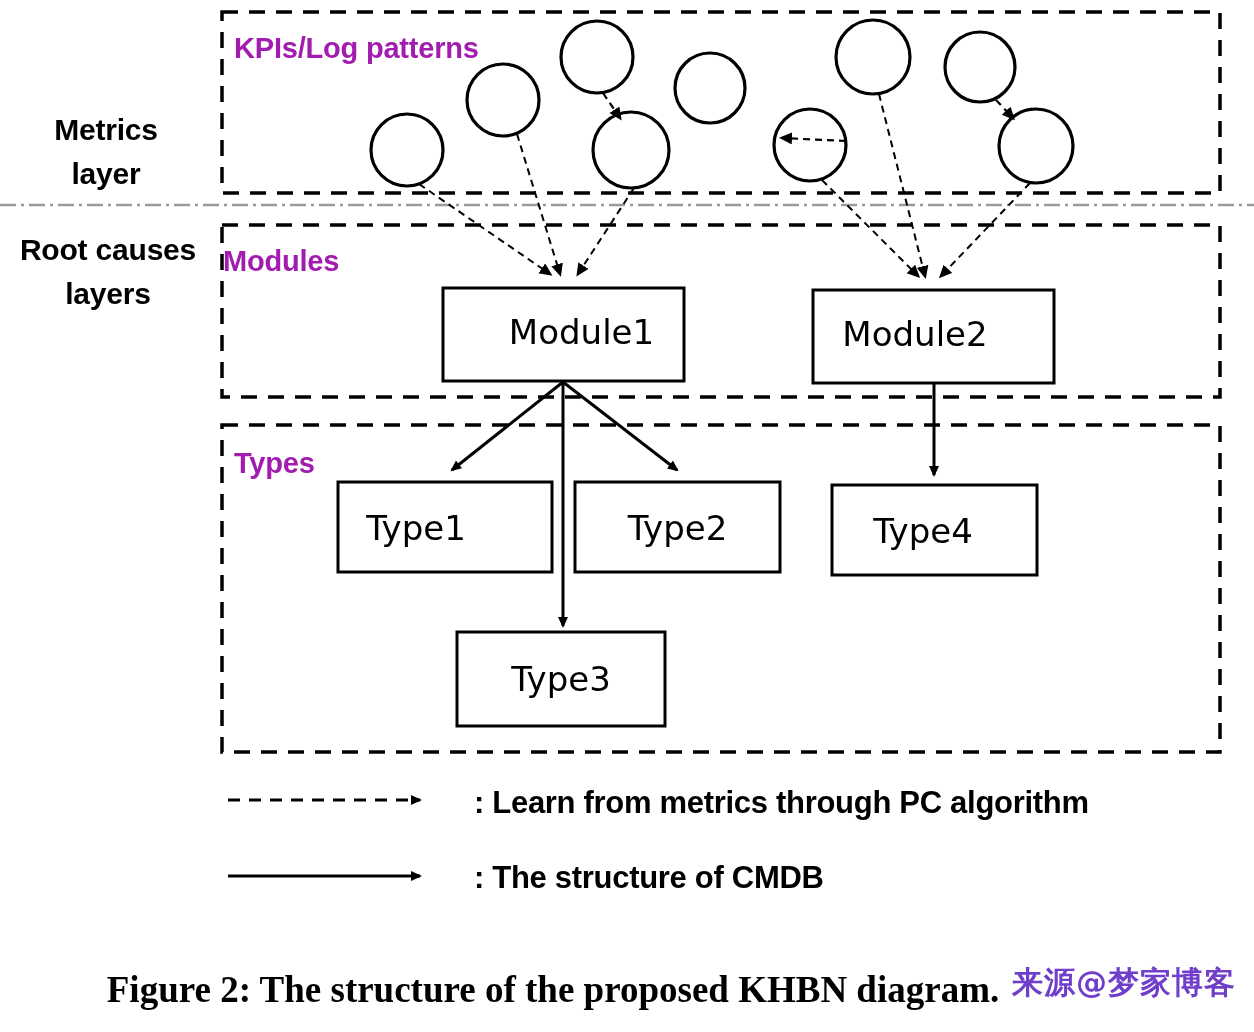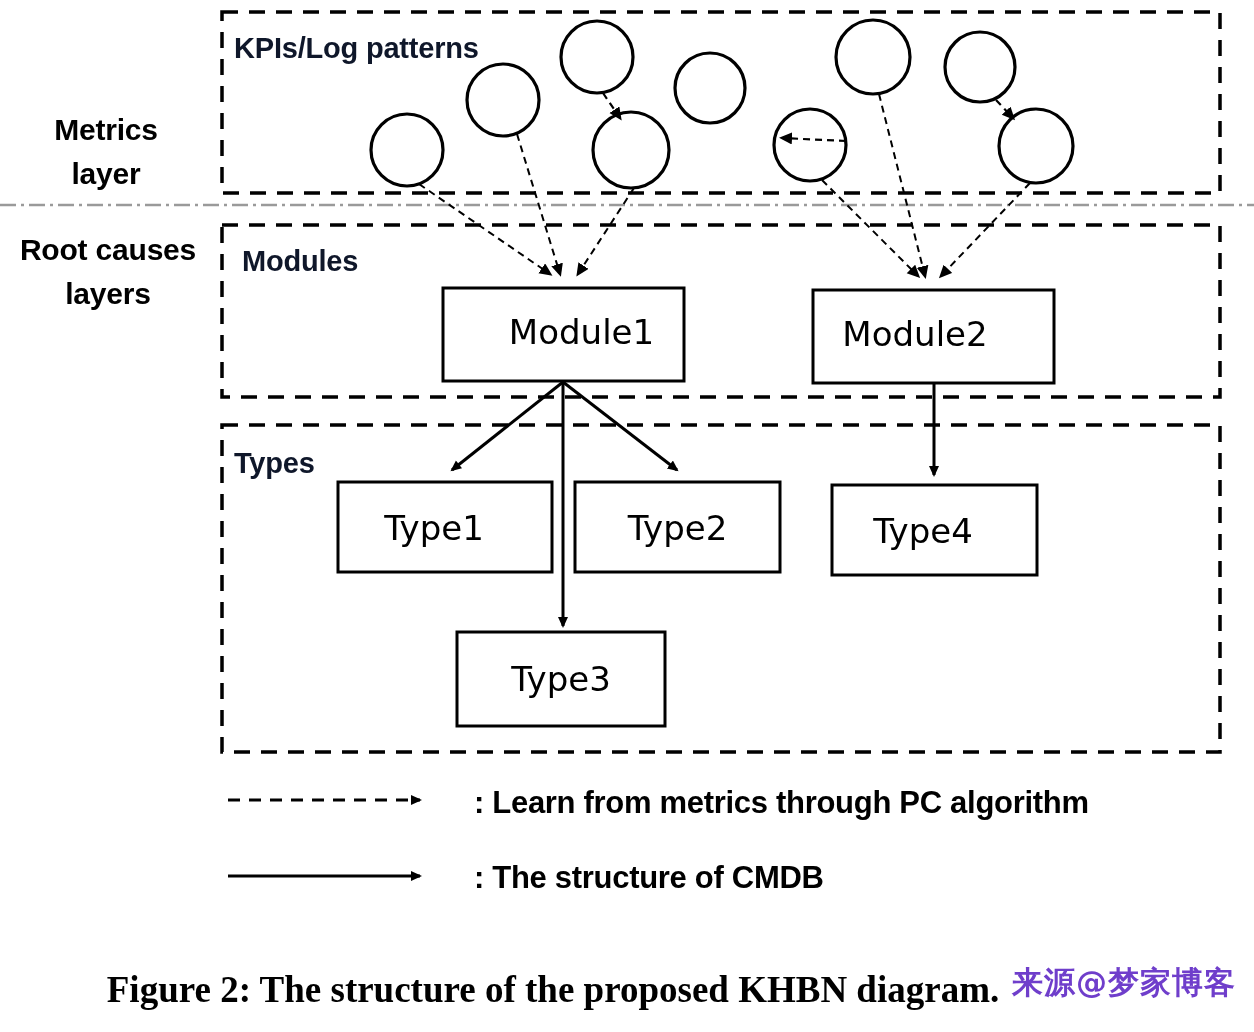--- a/index.html
+++ b/index.html
@@ -36,26 +36,26 @@
     text-align: center;
     letter-spacing: -0.2px;
   }
   #label-metrics { left: 6px; top: 108px; width: 200px; }
   #label-rootcauses { left: 2px; top: 228px; width: 212px; }
 
   .region-title {
     position: absolute;
     font-weight: bold;
     font-size: 29px;
-    color: #0f172a;
+    color: #a21caf;
     letter-spacing: -0.2px;
     white-space: nowrap;
   }
   #title-kpis { left: 234px; top: 32px; }
-  #title-modules { left: 242px; top: 245px; }
+  #title-modules { left: 223px; top: 245px; }
   #title-types { left: 234px; top: 447px; }
 
   .node-label {
     position: absolute;
     font-size: 34px;
     color: #000;
     text-align: center;
     white-space: nowrap;
     font-family: "DejaVu Sans", sans-serif;
   }
@@ -178,21 +178,21 @@
     <div>Root causes</div>
     <div>layers</div>
   </div>
 
   <div class="region-title" id="title-kpis">KPIs/Log patterns</div>
   <div class="region-title" id="title-modules">Modules</div>
   <div class="region-title" id="title-types">Types</div>
 
   <div class="node-label" style="left:443px; top:312px; width:277px;">Module1</div>
   <div class="node-label" style="left:813px; top:314px; width:204px;">Module2</div>
-  <div class="node-label" style="left:338px; top:508px; width:192px;">Type1</div>
+  <div class="node-label" style="left:320px; top:508px; width:192px;">Type1</div>
   <div class="node-label" style="left:575px; top:508px; width:205px;">Type2</div>
   <div class="node-label" style="left:457px; top:659px; width:208px;">Type3</div>
   <div class="node-label" style="left:832px; top:511px; width:182px;">Type4</div>
 
   <div class="legend-text" id="legend-text-1">: Learn from metrics through PC algorithm</div>
   <div class="legend-text" id="legend-text-2">: The structure of CMDB</div>
 
   <div id="figure-caption">Figure 2: The structure of the proposed KHBN diagram.</div>
   <div id="watermark">来源@梦家博客</div>
 

